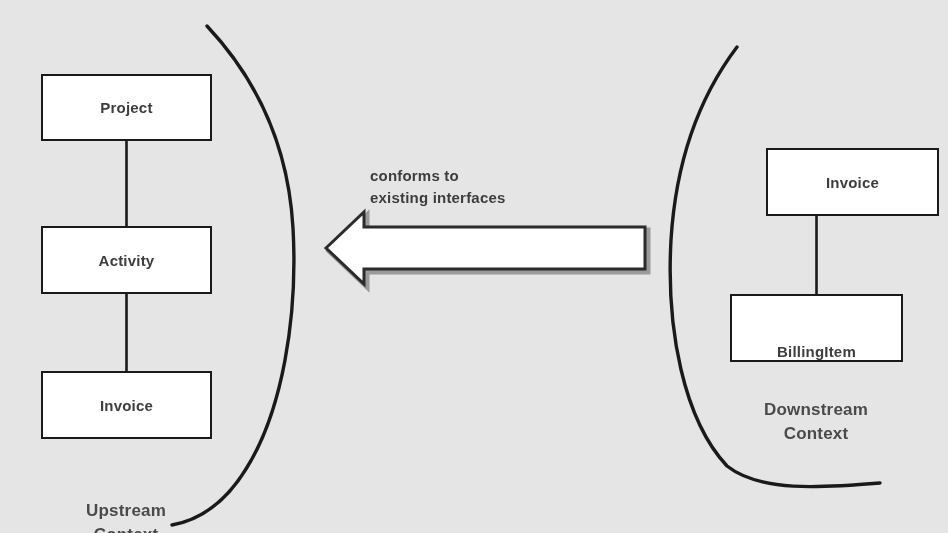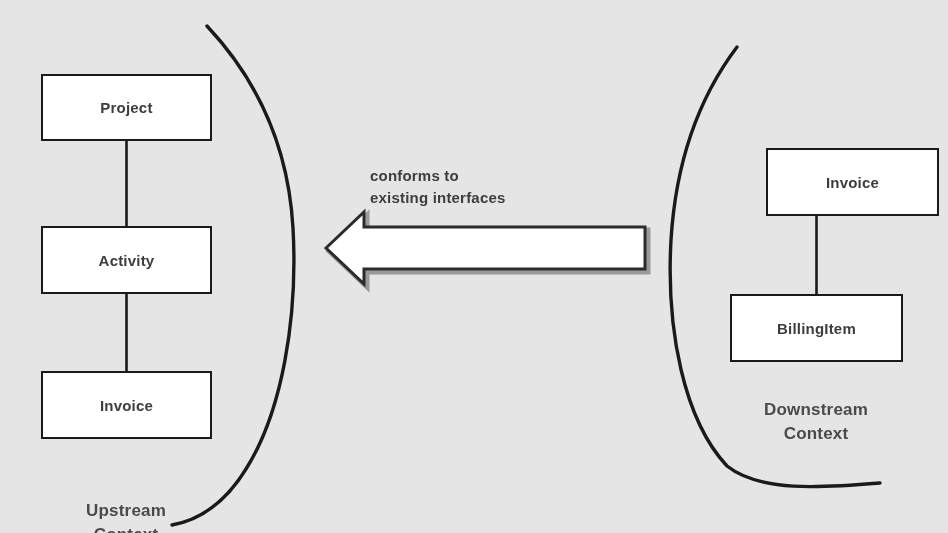--- a/index.html
+++ b/index.html
@@ -64,21 +64,21 @@
   }
 
   
   #box-project   { left: 41px;  top: 74px;  width: 171px; height: 67px; }
   #box-activity  { left: 41px;  top: 226px; width: 171px; height: 68px; }
   #box-period    { left: 41px;  top: 371px; width: 171px; height: 68px; }
   #label-upstream { left: 26px; top: 452px; width: 200px; margin-top: 47px; }
 
   
   #box-invoice     { left: 730px; top: 148px; width: 173px; height: 68px; margin-left: 36px; }
-  #box-billingitem { left: 730px; top: 294px; width: 173px; height: 68px; }
+  #box-billingitem { left: 730px; top: 294px; width: 173px; height: 68px; align-items: flex-end; }
   #label-downstream { left: 716px; top: 398px; width: 200px; }
 
   
   #label-arrow { left: 370px; top: 165px; width: 240px; }
 </style>
 </head>
 <body>
 
 <div id="canvas">
 

